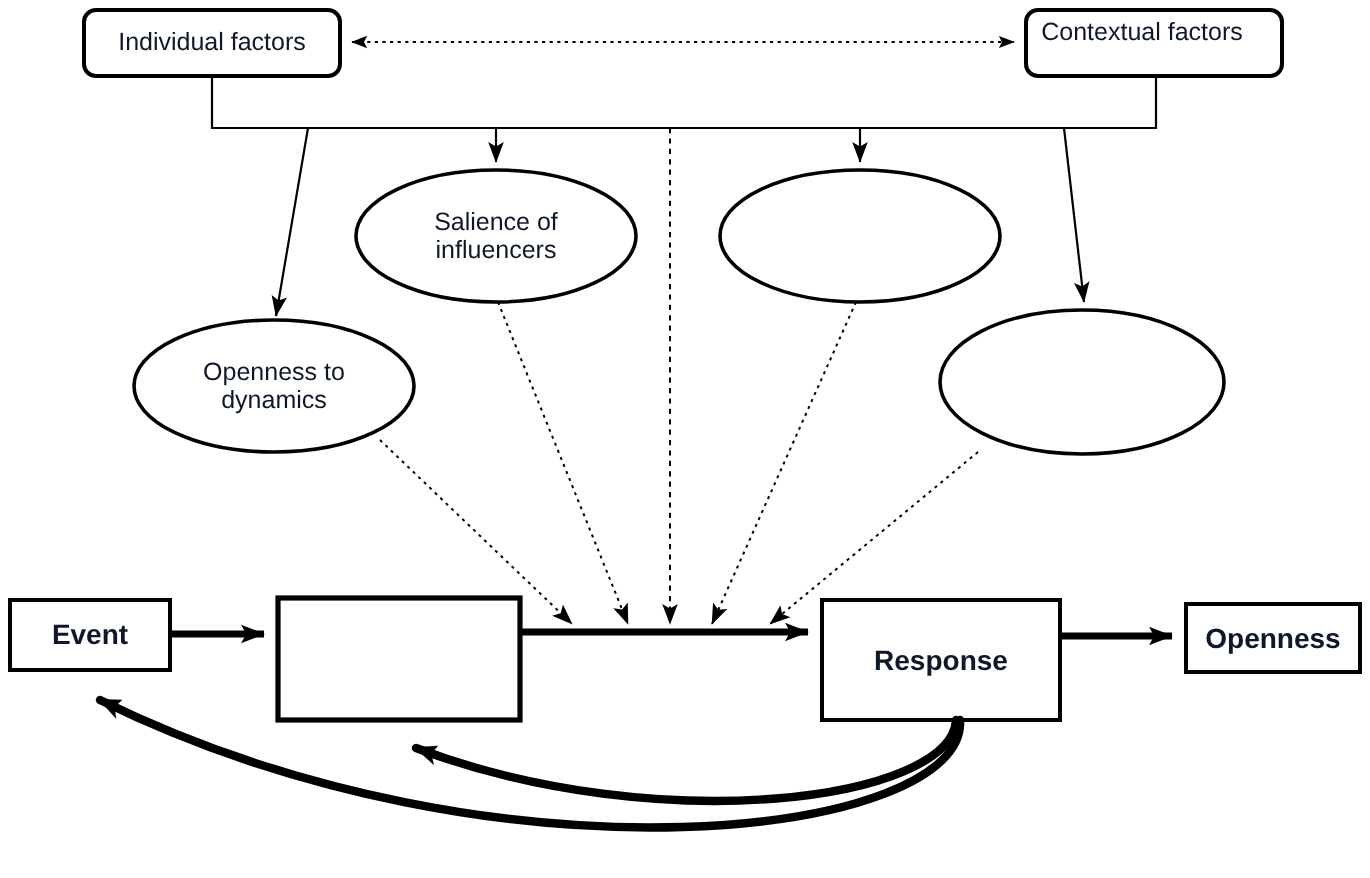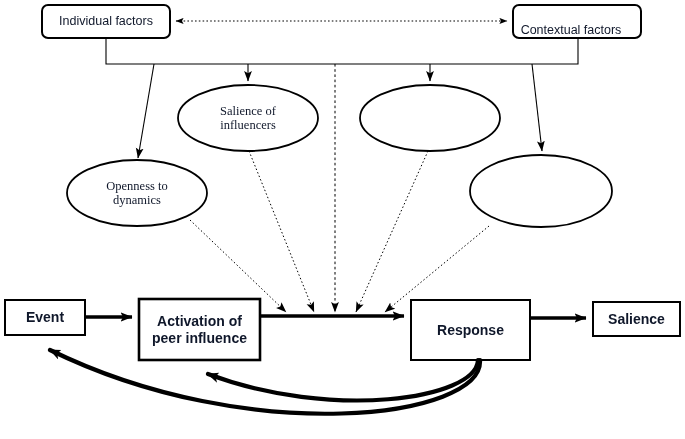--- a/index.html
+++ b/index.html
@@ -27,21 +27,21 @@
     display: flex;
     align-items: center;
     justify-content: center;
     text-align: center;
     color: #0f172a;
     line-height: 1.15;
     pointer-events: none;
     white-space: pre-line;
   }
   .label-box-top   { font-size: 12.5px; }
-  .label-ellipse   { font-size: 12.5px; font-family: Liberation Serif, serif; }
+  .label-ellipse   { font-size: 12.5px; }
   .label-flow      { font-size: 14px; font-weight: bold; }
   .label-flow-plain{ font-size: 14px; font-weight: bold; }
 </style>
 </head>
 <body>
 
 <div id="diagram-root">
 
   <svg class="layer" viewBox="0 0 685 439">
     <defs>
@@ -144,26 +144,24 @@
 
     <g>
       <path d="M478,360 C476,400 330,420 208,374" fill="none" stroke="#000" stroke-width="4.2" stroke-linecap="round" marker-end="url(#arrow-curve)"></path>
     </g>
     <g>
       <path d="M480,360 C484,418 250,448 50,350" fill="none" stroke="#000" stroke-width="4.2" stroke-linecap="round" marker-end="url(#arrow-curve)"></path>
     </g>
   </svg>
 
   <div class="node-label label-box-top" style="left:42px; top:5px; width:128px; height:33px;">Individual factors</div>
-  <div class="node-label label-box-top" style="left:513px; top:14px; width:116px; height:33px;">Contextual factors</div>
+  <div class="node-label label-box-top" style="left:513px; top:0; width:116px; height:33px;">Contextual factors</div>
 
   <div class="node-label label-ellipse" style="left:67px; top:160px; width:140px; height:66px;">Openness to
 dynamics</div>
   <div class="node-label label-ellipse" style="left:178px; top:85px; width:140px; height:66px;">Salience of
 influencers</div>
 
   <div class="node-label label-flow-plain" style="left:5px; top:300px; width:80px; height:35px;">Event</div>
-  <div class="node-label label-flow" style="left:139px; top:299px; width:121px; height:61px;">Activation of
-peer influence</div>
   <div class="node-label label-flow-plain" style="left:411px; top:300px; width:119px; height:60px;">Response</div>
-  <div class="node-label label-flow-plain" style="left:593px; top:302px; width:87px; height:34px;">Salience</div>
+  <div class="node-label label-flow-plain" style="left:593px; top:302px; width:87px; height:34px;">Openness</div>
 
 </div>
 
 </body></html>

